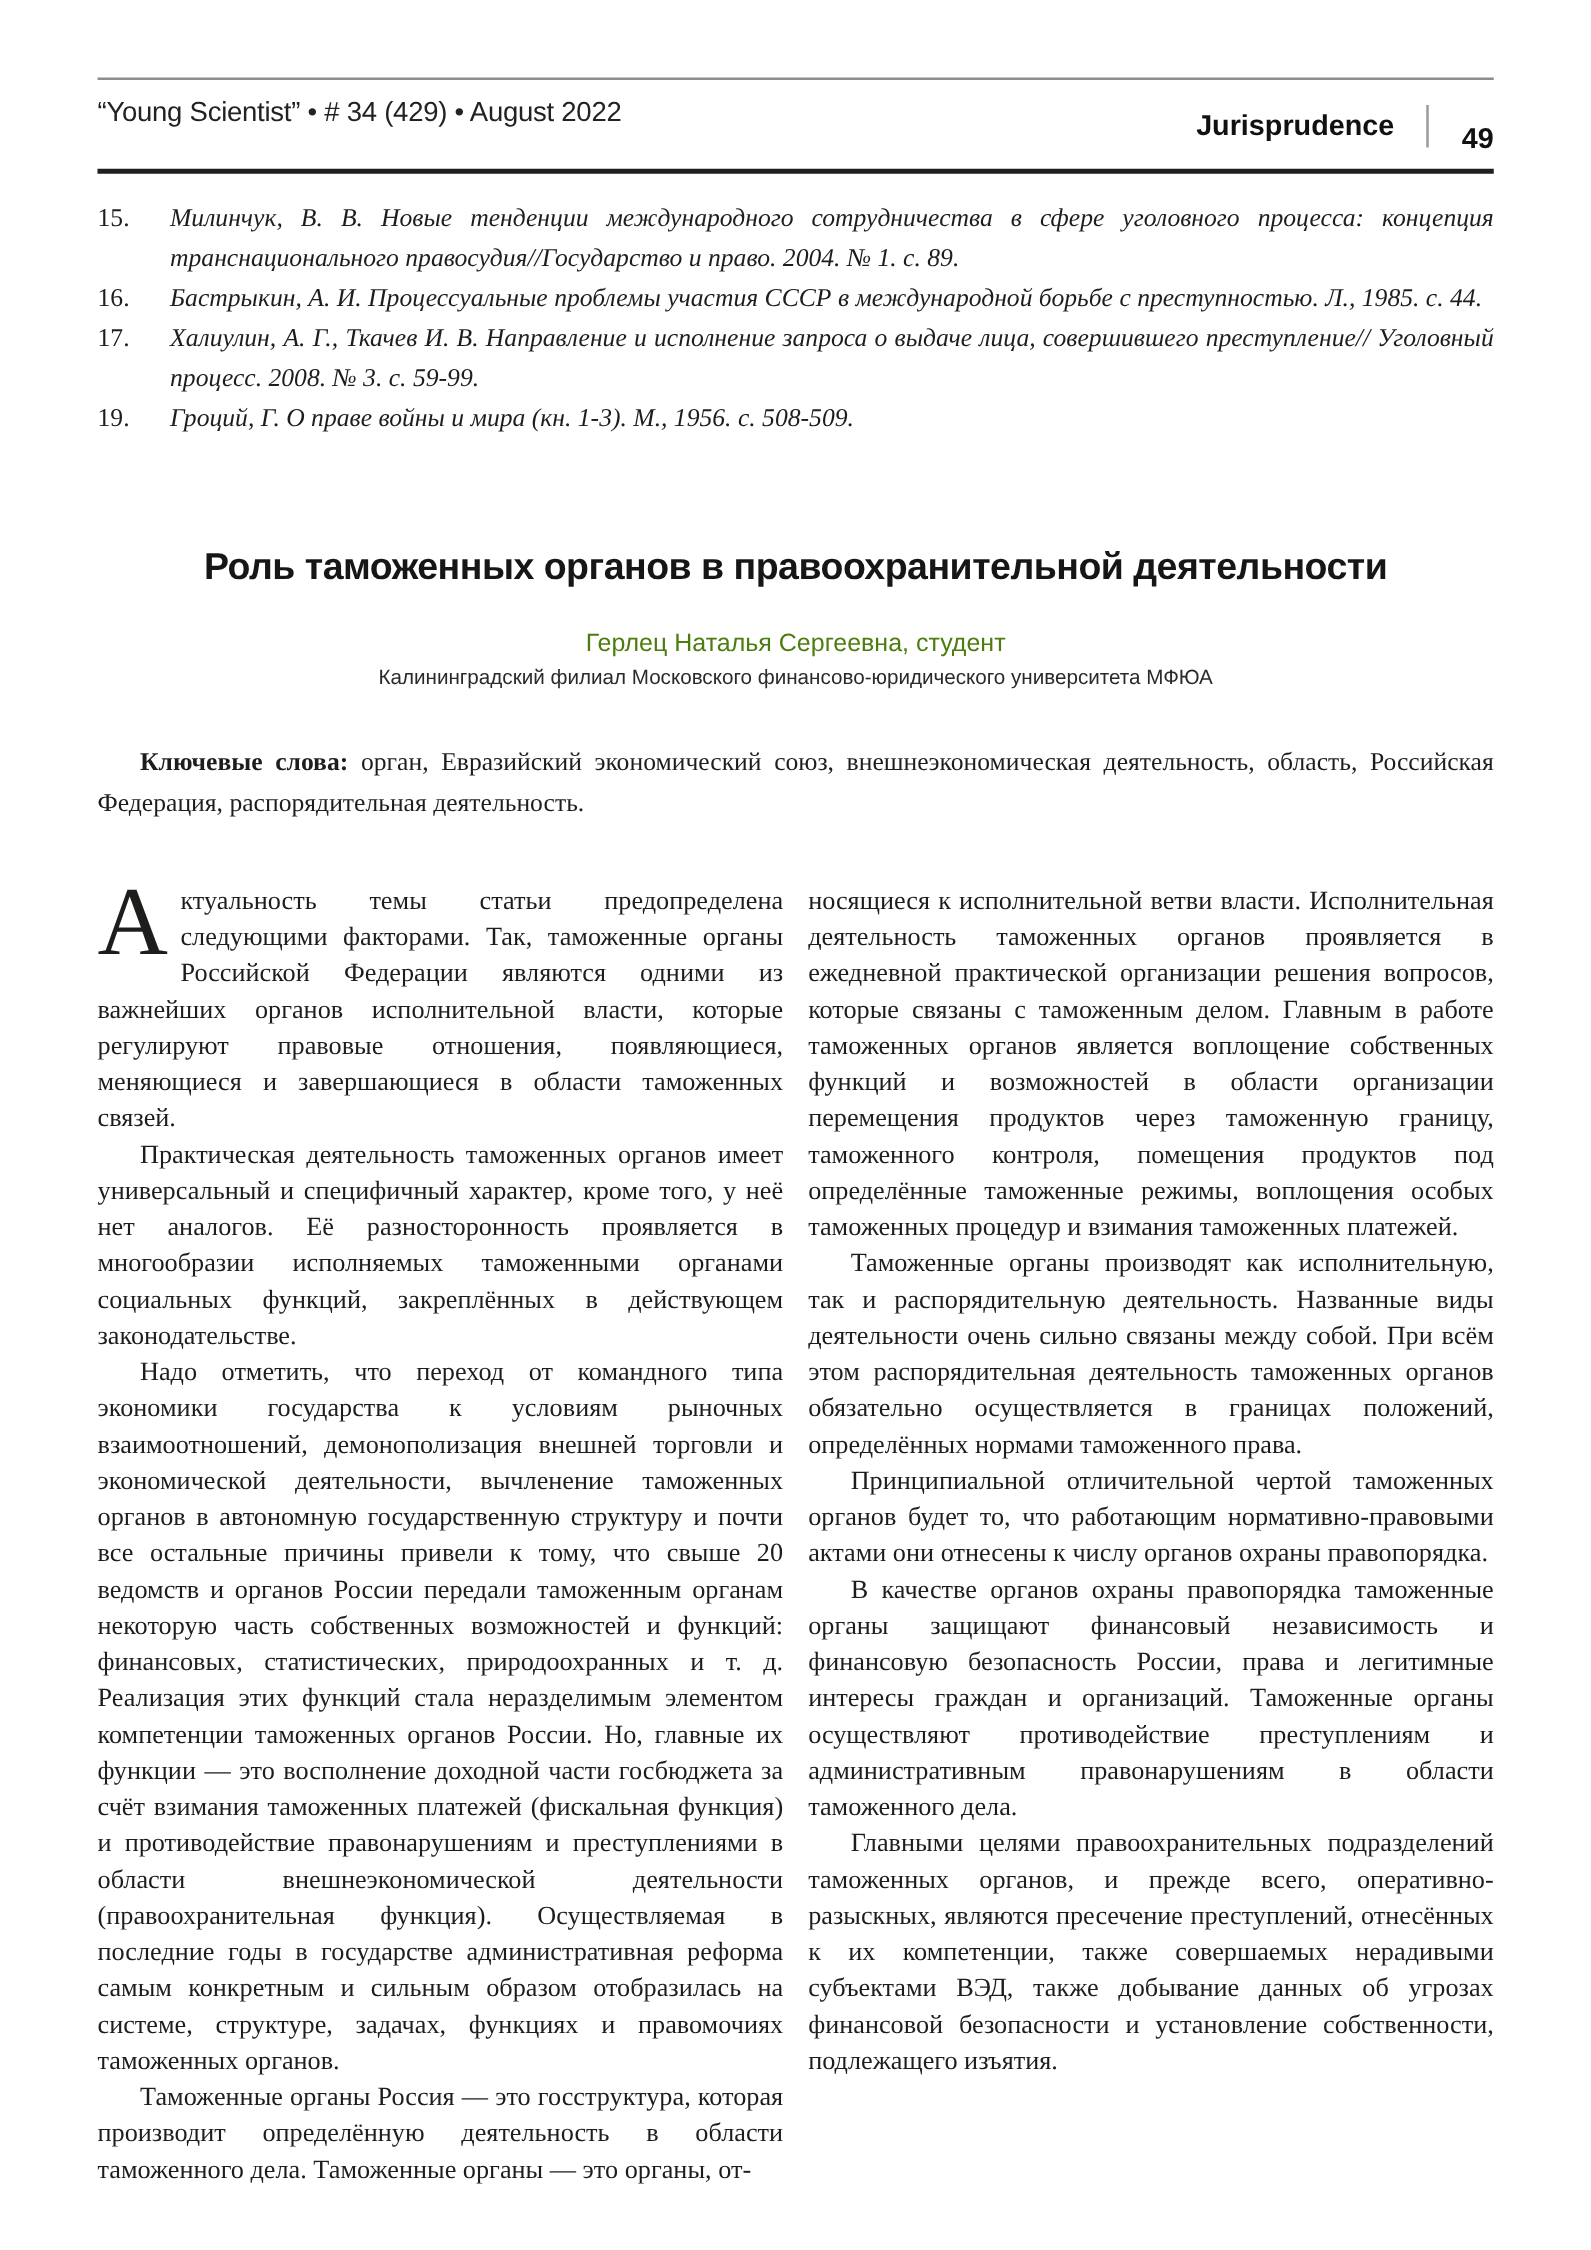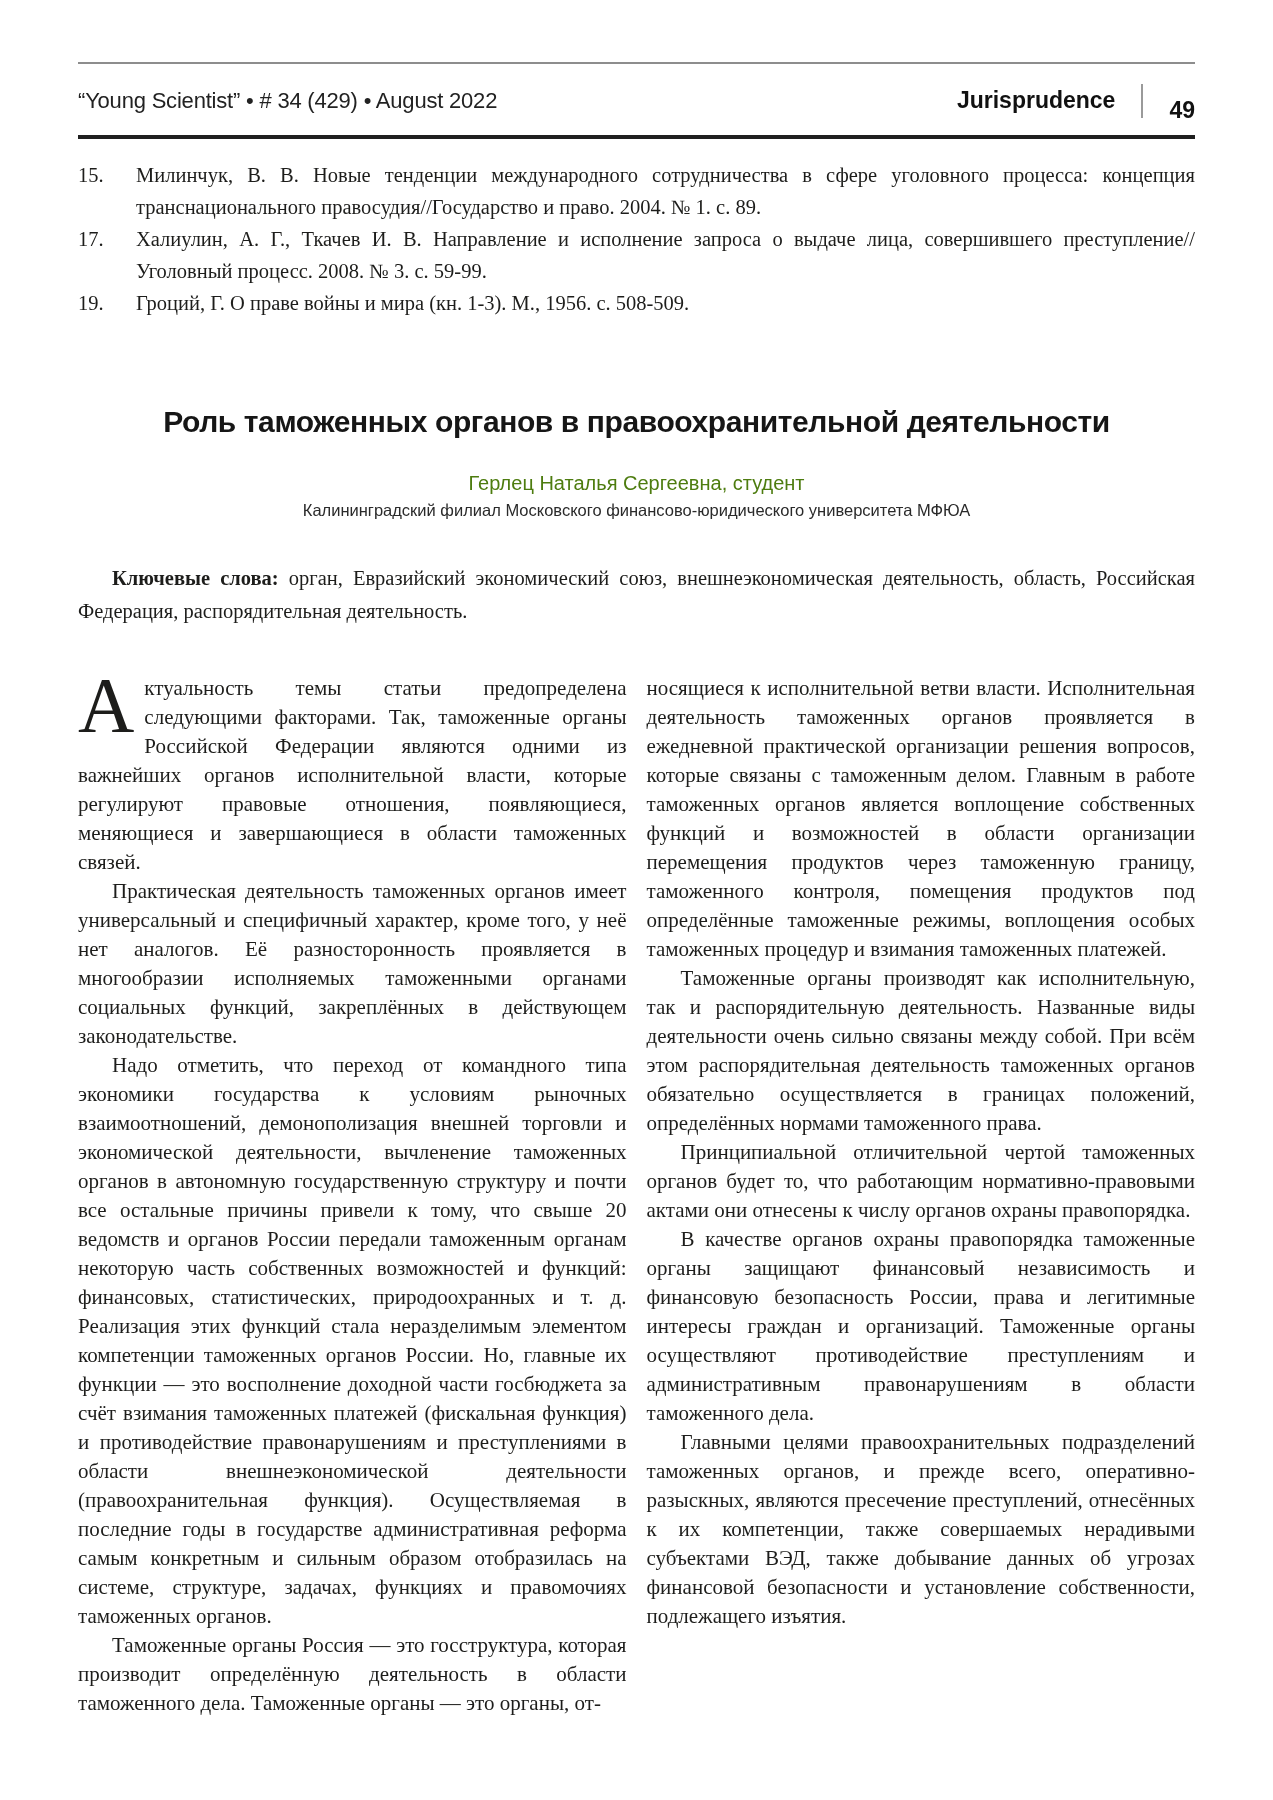--- a/index.html
+++ b/index.html
@@ -8,36 +8,36 @@
     background: #ffffff;
     color: #1d1d1b;
     overflow: hidden;
     font-family: "Liberation Serif", serif;
   }
   .page { padding: 0 78px; box-sizing: border-box; }
 
   
   .topline { margin-top: 62px; border-top: 2px solid #8d8d8d; }
   .header-row {
-    display: flex; align-items: center;
+    display: flex; align-items: flex-start;
     padding: 13px 0 11px;
     font-family: "Liberation Sans", sans-serif;
   }
   .h-left { font-size: 22px; letter-spacing: -0.2px; color: #222; }
   .h-right { margin-left: auto; display: flex; align-items: center; }
   .h-section { font-size: 23px; font-weight: 700; color: #111; }
   .h-divider { width: 2px; height: 34px; background: #9a9a9a; margin: 0 26px; }
   .h-page { font-size: 23px; font-weight: 700; color: #111; margin-top: 20px; }
   .thickline { border-top: 4px solid #1f1f1f; }
 
   
   .refs { margin-top: 20px; font-size: 20.5px; line-height: 32px; }
   .ref-item { display: flex; }
   .ref-num { width: 58px; flex: 0 0 58px; text-align: left; padding-right: 20px; box-sizing: border-box; }
-  .ref-text { flex: 1; text-align: justify; }
+  .ref-text { flex: 1; text-align: justify; font-style: italic; }
 
   
   .title {
     margin-top: 86px; text-align: center;
     font-family: "Liberation Sans", sans-serif;
     font-weight: 700; font-size: 30px; letter-spacing: -0.4px; color: #161616;
   }
   .author {
     margin-top: 33px; text-align: center;
     font-family: "Liberation Sans", sans-serif;
@@ -91,20 +91,24 @@
   </div>
 
   <div class="thickline"></div>
 
   <div class="refs">
     <div class="ref-item">
       <span class="ref-num">15.</span>
       <span class="ref-text">Милинчук, В. В. Новые тенденции международного сотрудничества в сфере уголовного процесса: концепция транснационального правосудия//Государство и право. 2004. № 1. с. 89.</span>
     </div>
     <div class="ref-item">
+      <span class="ref-num">16.</span>
+      <span class="ref-text">Бастрыкин, А. И. Процессуальные проблемы участия СССР в международной борьбе с преступностью. Л., 1985. с. 44.</span>
+    </div>
+    <div class="ref-item">
       <span class="ref-num">17.</span>
       <span class="ref-text">Халиулин, А. Г., Ткачев И. В. Направление и исполнение запроса о выдаче лица, совершившего преступление// Уголовный процесс. 2008. № 3. с. 59-99.</span>
     </div>
     <div class="ref-item">
       <span class="ref-num">19.</span>
       <span class="ref-text">Гроций, Г. О праве войны и мира (кн. 1-3). М., 1956. с. 508-509.</span>
     </div>
   </div>
 
   <h1 class="title" style="margin-bottom:0;">Роль таможенных органов в правоохранительной деятельности</h1>

